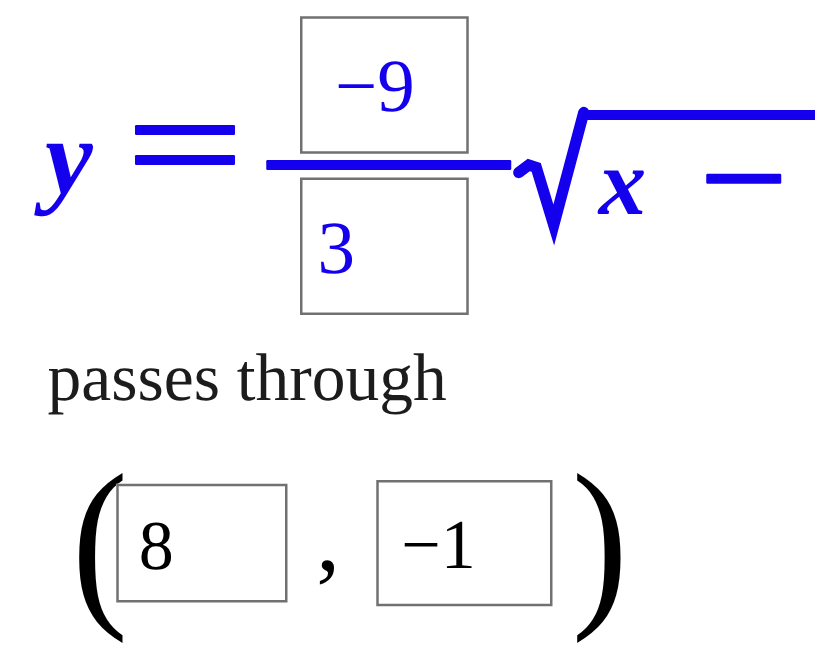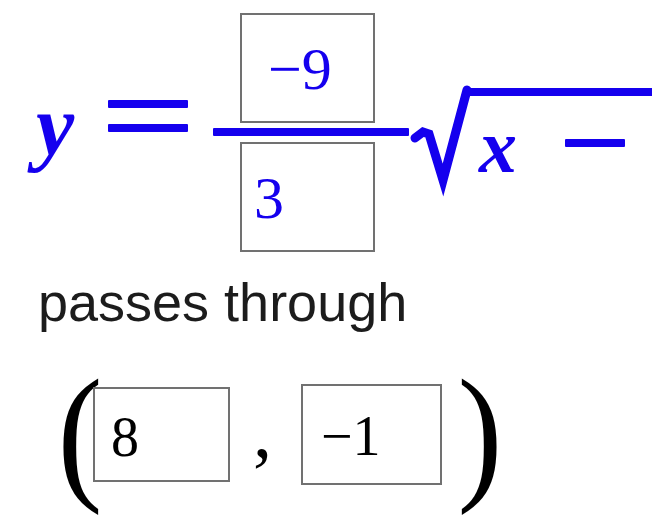--- a/index.html
+++ b/index.html
@@ -165,21 +165,21 @@
   }
 
   
   #prompt-text {
     left: 38px;
     top: 275px;
     font-size: 54px;
     color: #1c1c1c;
     line-height: 1;
     white-space: nowrap;
-    font-family: Liberation Sans, sans-serif;
+    font-family: Liberation Serif, serif;
   }
 
   
   #ordered-pair {
     left: 55px;
     top: 365px;
     width: 445px;
     height: 140px;
   }
   .paren {

